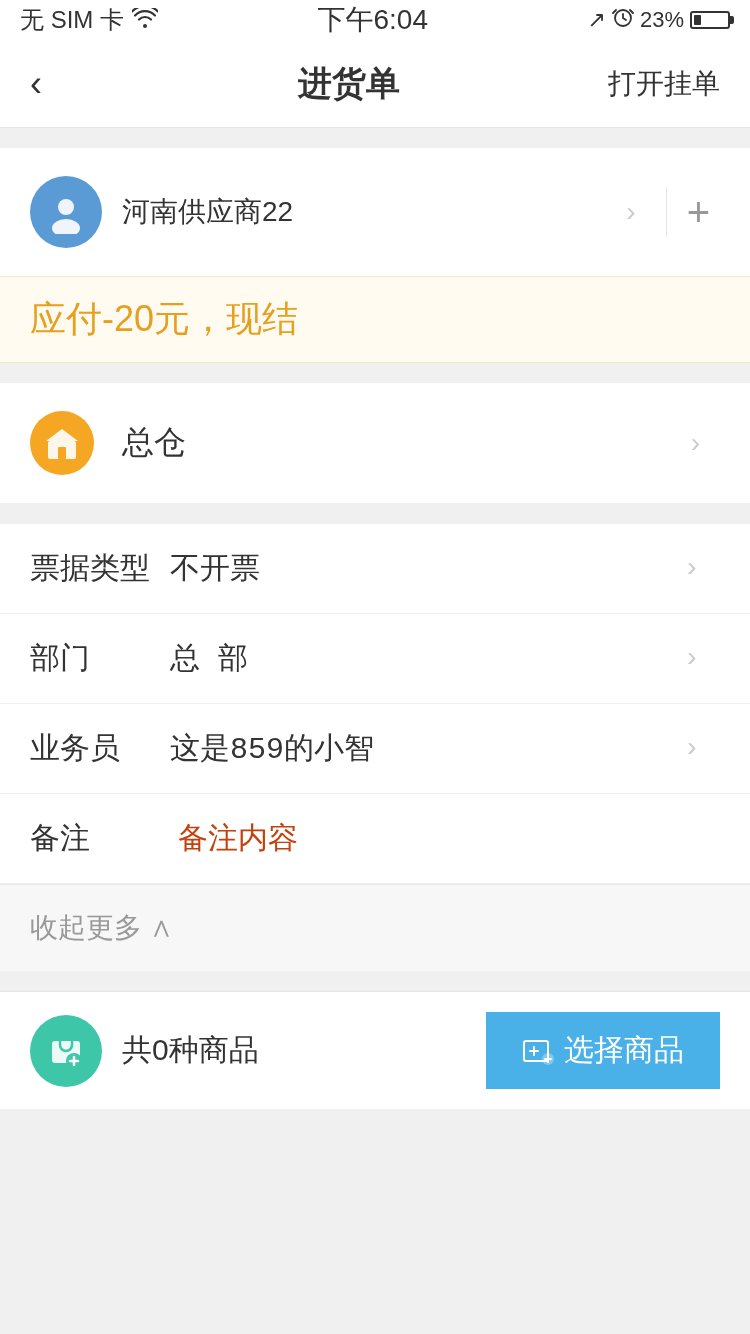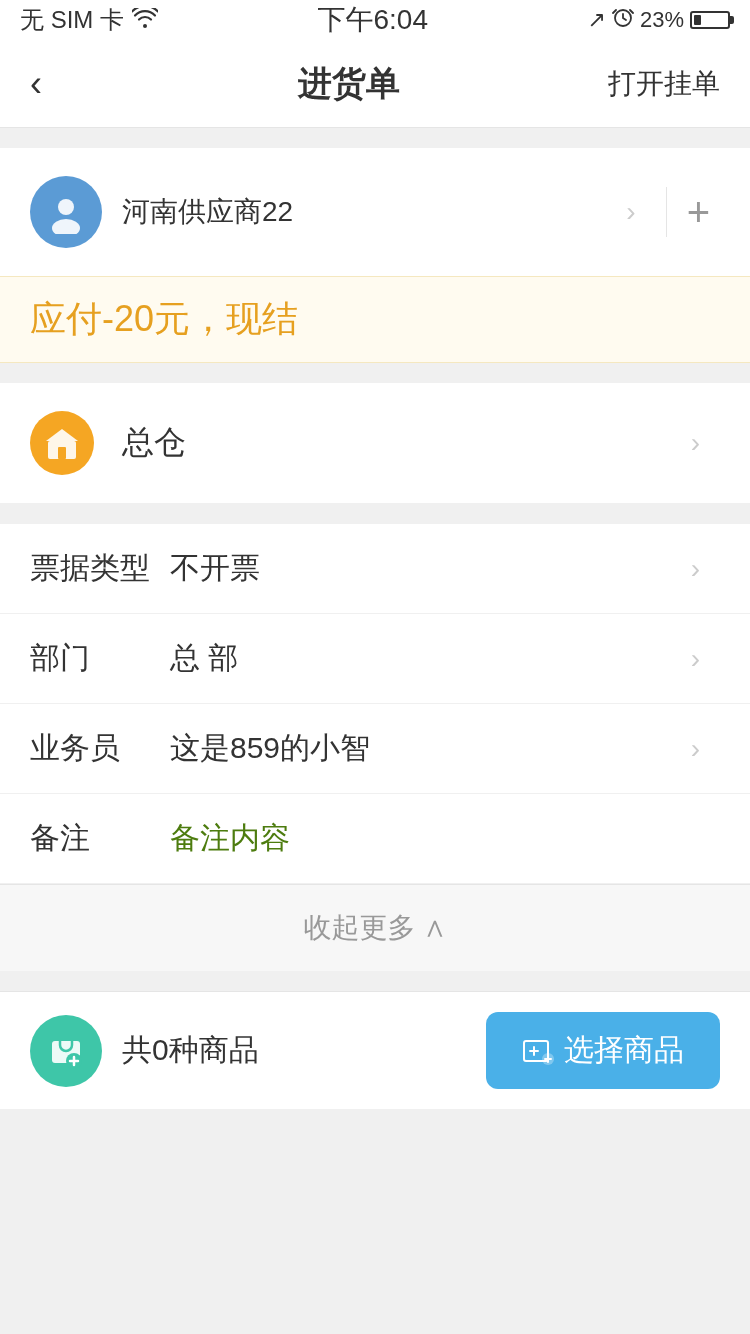--- a/index.html
+++ b/index.html
@@ -146,41 +146,43 @@
     }
 
     
     .form-row {
       display: flex;
       align-items: center;
       padding: 14px 30px;
       background: #fff;
       border-bottom: 1px solid #f0f0f0;
       min-height: 90px;
+      font-family: Liberation Mono, monospace;
     }
     .form-label {
       font-size: 30px;
       color: #333;
       width: 140px;
       flex-shrink: 0;
     }
     .form-value {
       flex: 1;
       font-size: 30px;
       color: #333;
     }
     .form-value.placeholder {
-      color: #4d7c0f;
+      color: #c2410c;
+      margin-left: 8px;
     }
 
     
     .collapse-row {
       background: #f7f7f7;
       padding: 24px 30px;
-      text-align: center;
+      text-align: left;
       font-size: 28px;
       color: #999;
       border-top: 1px solid #e5e5e5;
       cursor: pointer;
     }
 
     
     .bottom-bar {
       display: flex;
       align-items: center;
@@ -199,21 +201,21 @@
       flex: 1;
       font-size: 30px;
       color: #333;
       margin-left: 20px;
     }
     .select-btn {
       background: #4ab0e8;
       color: #fff;
       font-size: 30px;
       padding: 18px 36px;
-      border-radius: 12px;
+      border-radius: 0;
       display: flex;
       align-items: center;
       gap: 10px;
       cursor: pointer;
       border: none;
     }
   </style>
 </head>
 <body>
 

